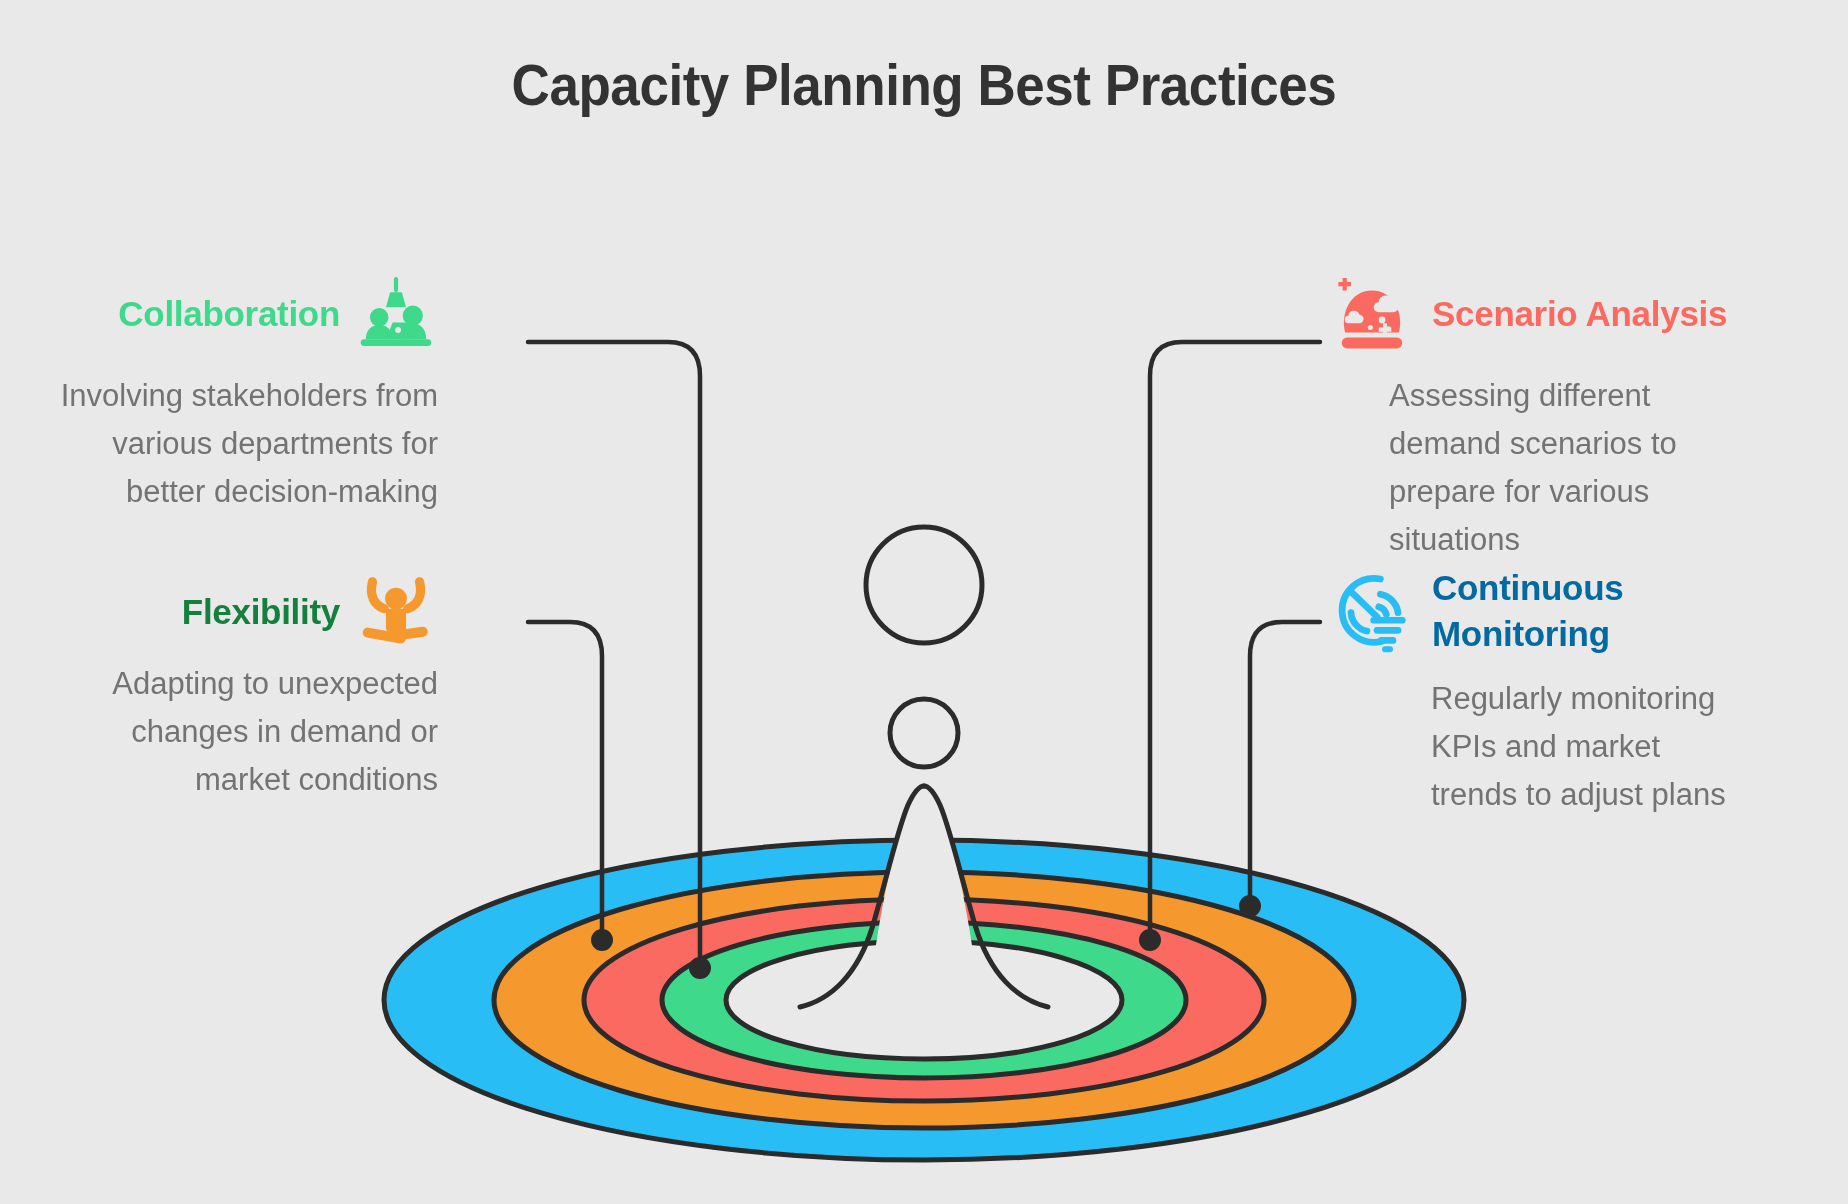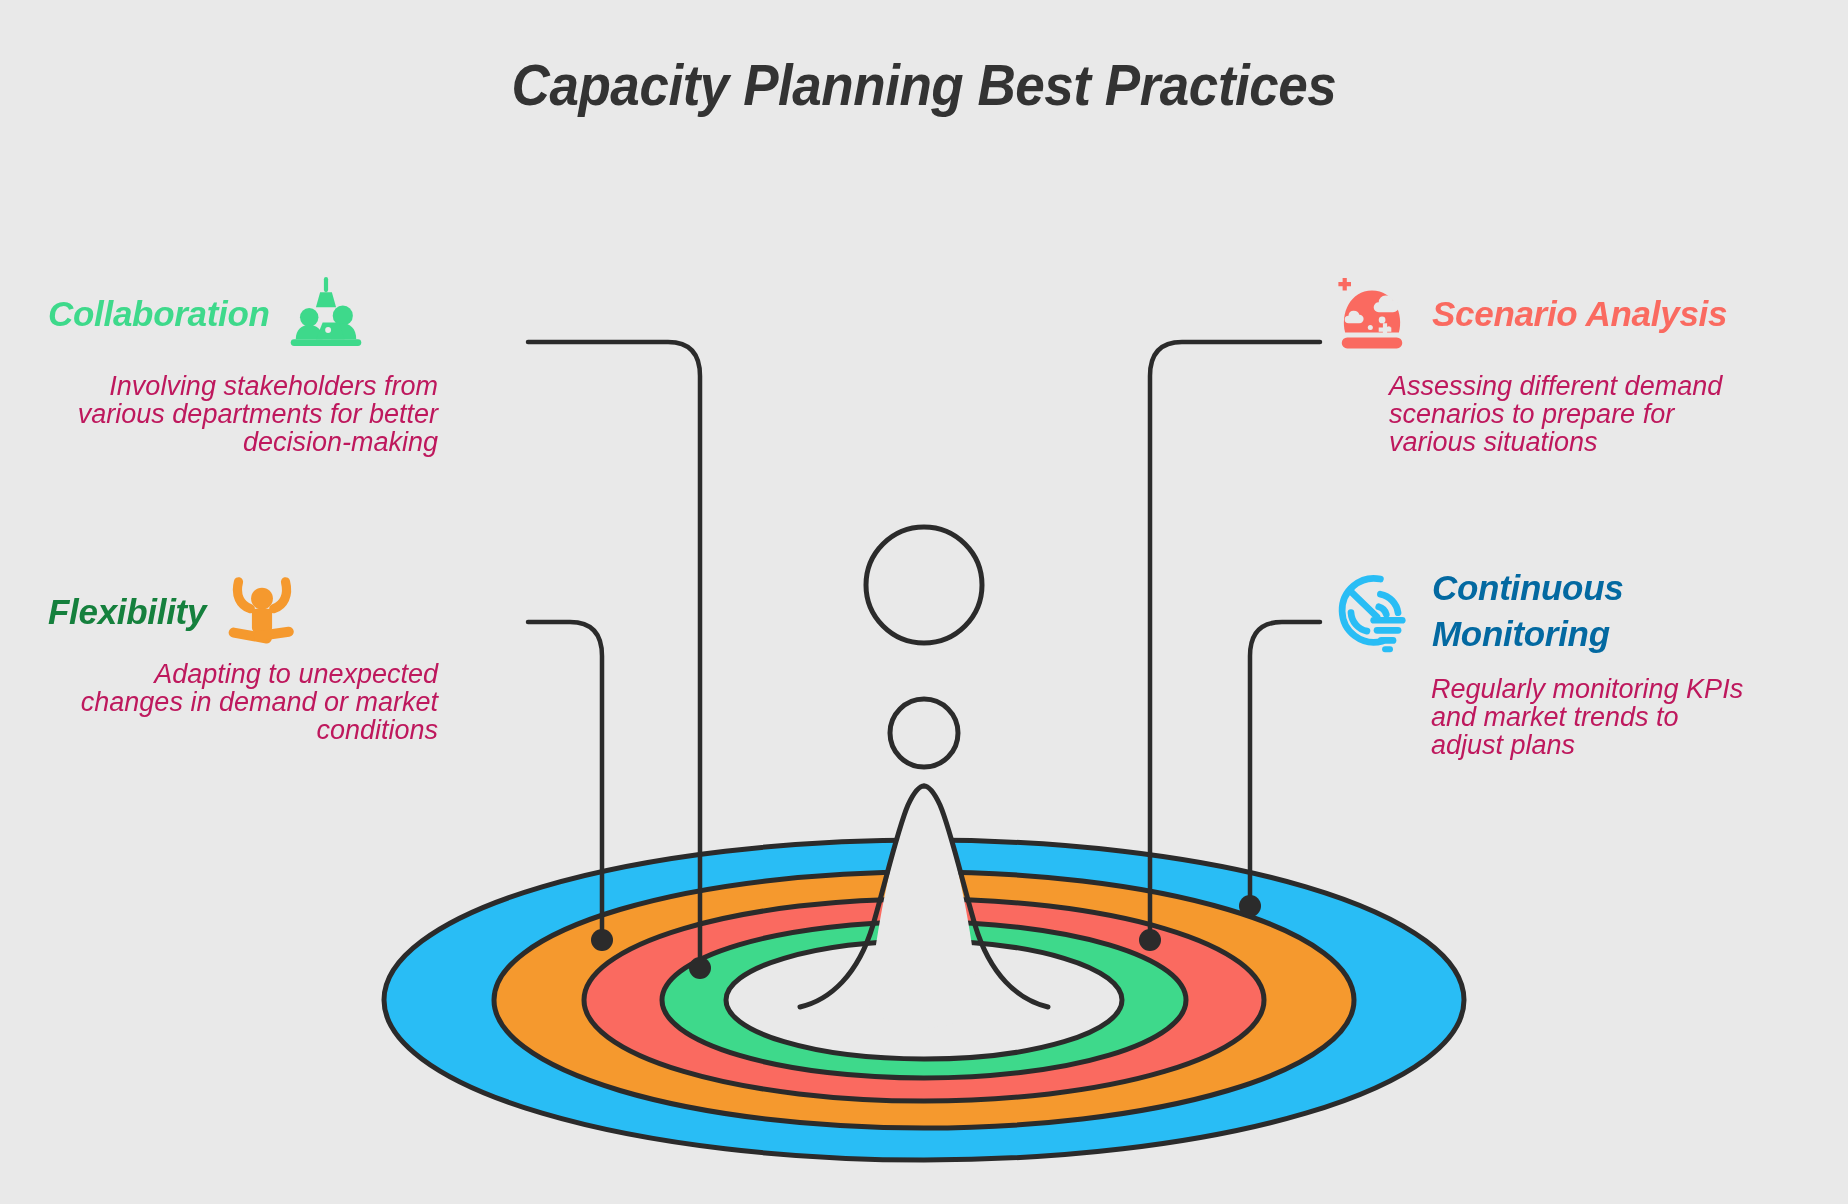--- a/index.html
+++ b/index.html
@@ -7,21 +7,20 @@
     padding: 0;
     background: #e9e9e9;
   }
   #stage {
     position: relative;
     width: 1848px;
     height: 1204px;
     background: #e9e9e9;
     overflow: hidden;
     font-family: "Liberation Sans", sans-serif;
-    font-style: italic;
   }
 
   
   #page-title {
     position: absolute;
     top: 52px;
     left: 0;
     width: 1848px;
     text-align: center;
     font-family: "Liberation Sans", sans-serif;
@@ -47,43 +46,44 @@
   
   .feature {
     position: absolute;
   }
   .feature-head {
     display: flex;
     align-items: center;
     gap: 14px;
   }
   .feature.left .feature-head {
+    justify-content: flex-end;
   }
   .feature.right .feature-head {
     justify-content: flex-start;
   }
   .feature-title {
     font-family: "Liberation Sans", sans-serif;
     font-weight: bold;
     font-size: 35px;
     line-height: 46px;
     letter-spacing: -0.3px;
     white-space: pre-line;
   }
   .feature-icon {
     width: 84px;
     height: 84px;
     flex: 0 0 84px;
     display: block;
   }
   .feature-body {
     font-family: "Liberation Sans", sans-serif;
-    font-size: 27px;
-    line-height: 28px;
-    color: #be185d;
+    font-size: 31px;
+    line-height: 48px;
+    color: #737373;
   }
   .feature.left .feature-body {
     text-align: right;
   }
   .feature.right .feature-body {
     text-align: left;
   }
 
   
   #feature-collaboration {

